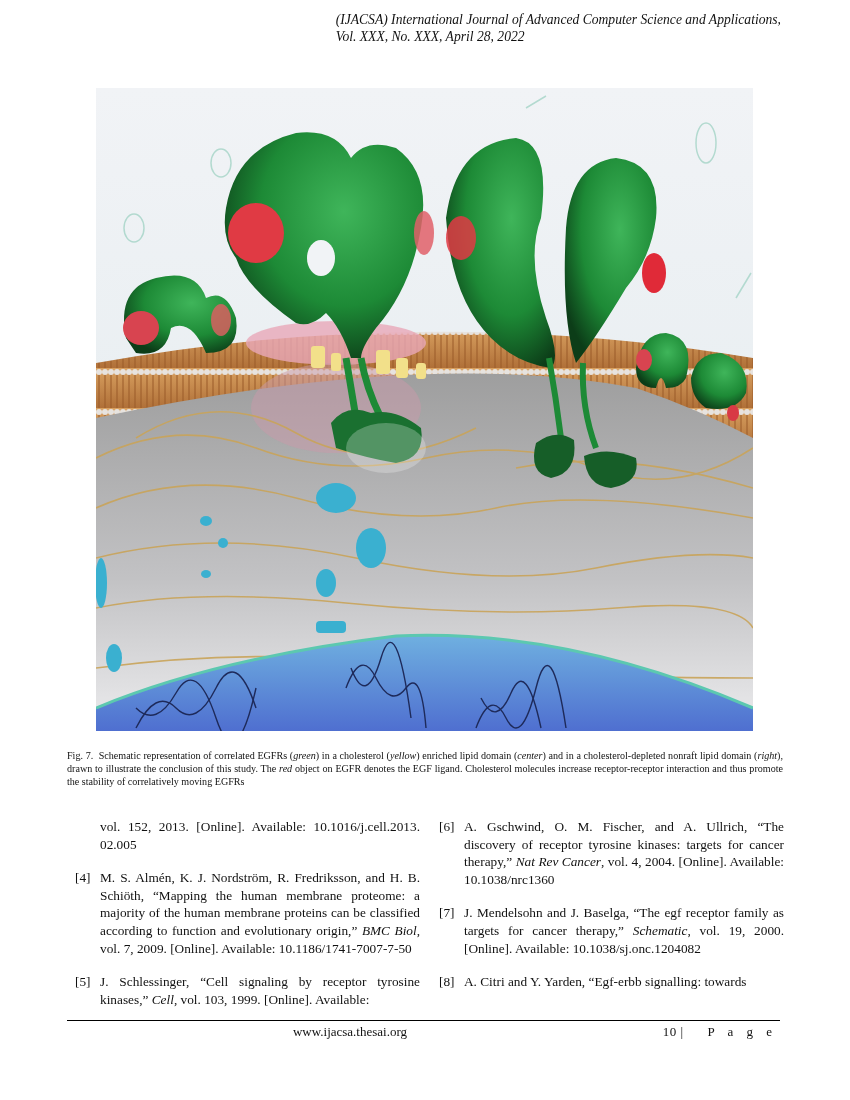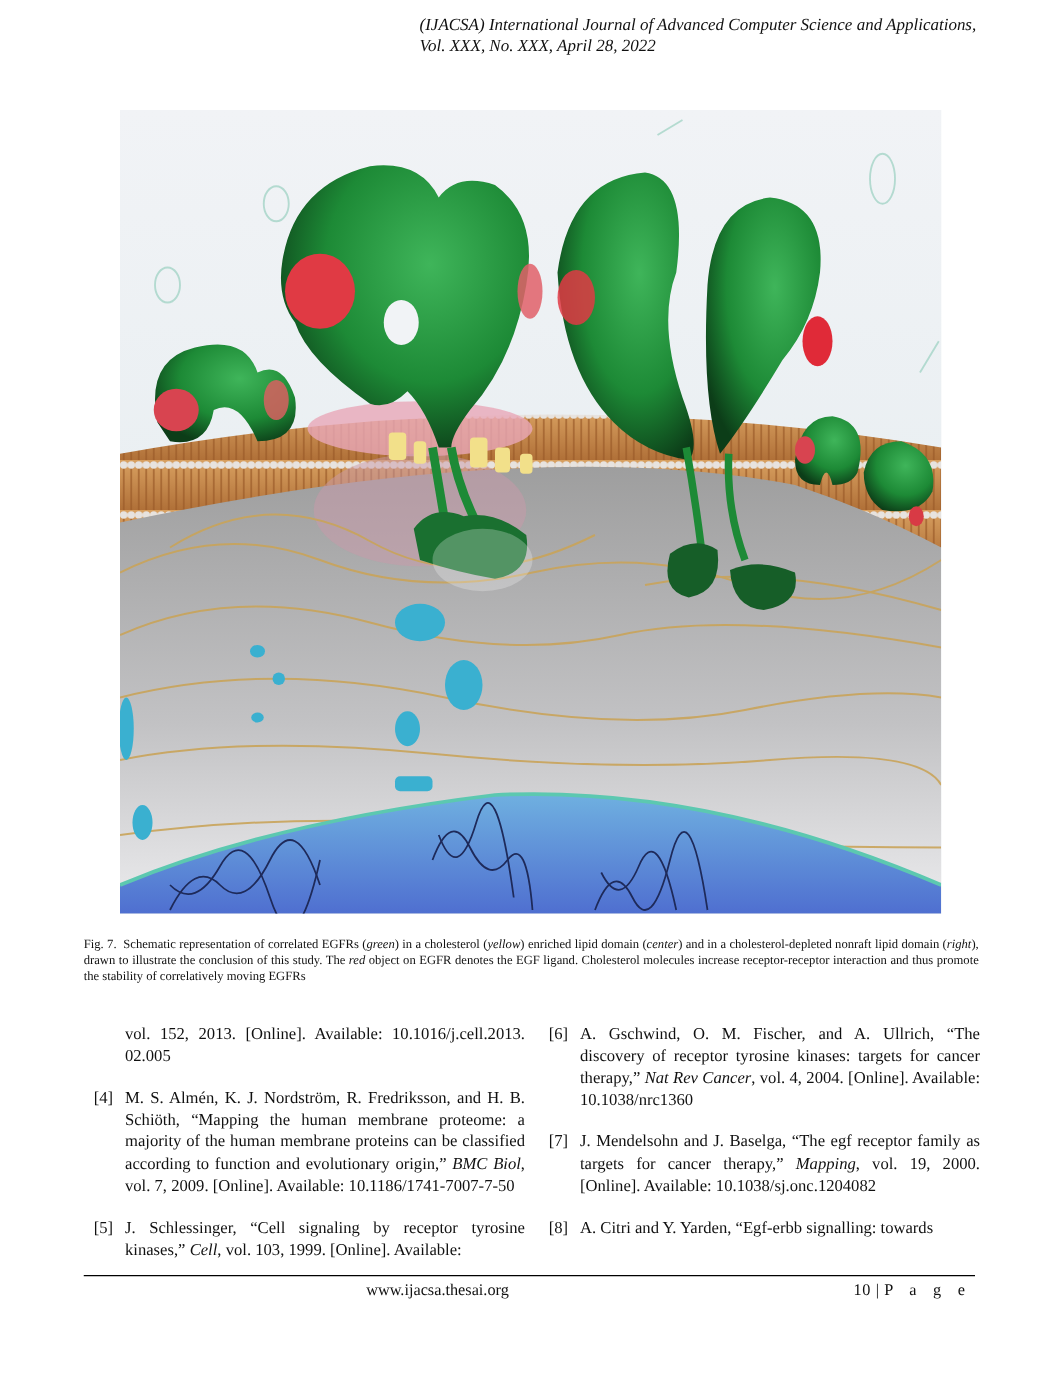--- a/index.html
+++ b/index.html
@@ -16,21 +16,21 @@
   .col{position:absolute;top:818px;width:345px;font-size:13.3px;line-height:17.6px;}
   .col.left{left:75px;}
   .col.right{left:439px;}
   .ref{position:relative;padding-left:25px;text-align:justify;margin-bottom:16px;}
   .ref .num{position:absolute;left:0;top:0;}
   .ref.cont{padding-left:25px;}
   .ref i{font-style:italic;}
   .rule{position:absolute;left:67px;top:1020px;width:713px;height:1px;background:#000;}
   .foot-url{position:absolute;left:0;width:700px;top:1024px;text-align:center;font-size:13px;}
   .foot-page{position:absolute;right:73px;top:1024px;font-size:13px;letter-spacing:0.5px;}
-  .foot-page .p{letter-spacing:5px;}
+  .foot-page .p{letter-spacing:5px;margin-left:20px;}
 </style>
 </head>
 <body>
 
 <div class="hdr">
   <div>(IJACSA) International Journal of Advanced Computer Science and Applications,</div>
   <div>Vol. XXX, No. XXX, April 28, 2022</div>
 </div>
 
 <div class="figure">
@@ -180,21 +180,21 @@
   </div>
 </div>
 
 <div class="col right">
   <div class="ref">
     <span class="num">[6]</span>
     <span>A. Gschwind, O. M. Fischer, and A. Ullrich, “The discovery of receptor tyrosine kinases: targets for cancer therapy,” </span><i>Nat Rev Cancer</i><span>, vol. 4, 2004. [Online]. Available: 10.1038/nrc1360</span>
   </div>
   <div class="ref">
     <span class="num">[7]</span>
-    <span>J. Mendelsohn and J. Baselga, “The egf receptor family as targets for cancer therapy,” </span><i>Mapping</i><span>, vol. 19, 2000. [Online]. Available: 10.1038/sj.onc.1204082</span>
+    <span>J. Mendelsohn and J. Baselga, “The egf receptor family as targets for cancer therapy,” </span><i>Schematic</i><span>, vol. 19, 2000. [Online]. Available: 10.1038/sj.onc.1204082</span>
   </div>
   <div class="ref">
     <span class="num">[8]</span>
     <span>A. Citri and Y. Yarden, “Egf-erbb signalling: towards</span>
   </div>
 </div>
 
 <div class="rule"></div>
 <div class="foot-url">www.ijacsa.thesai.org</div>
 <div class="foot-page">

